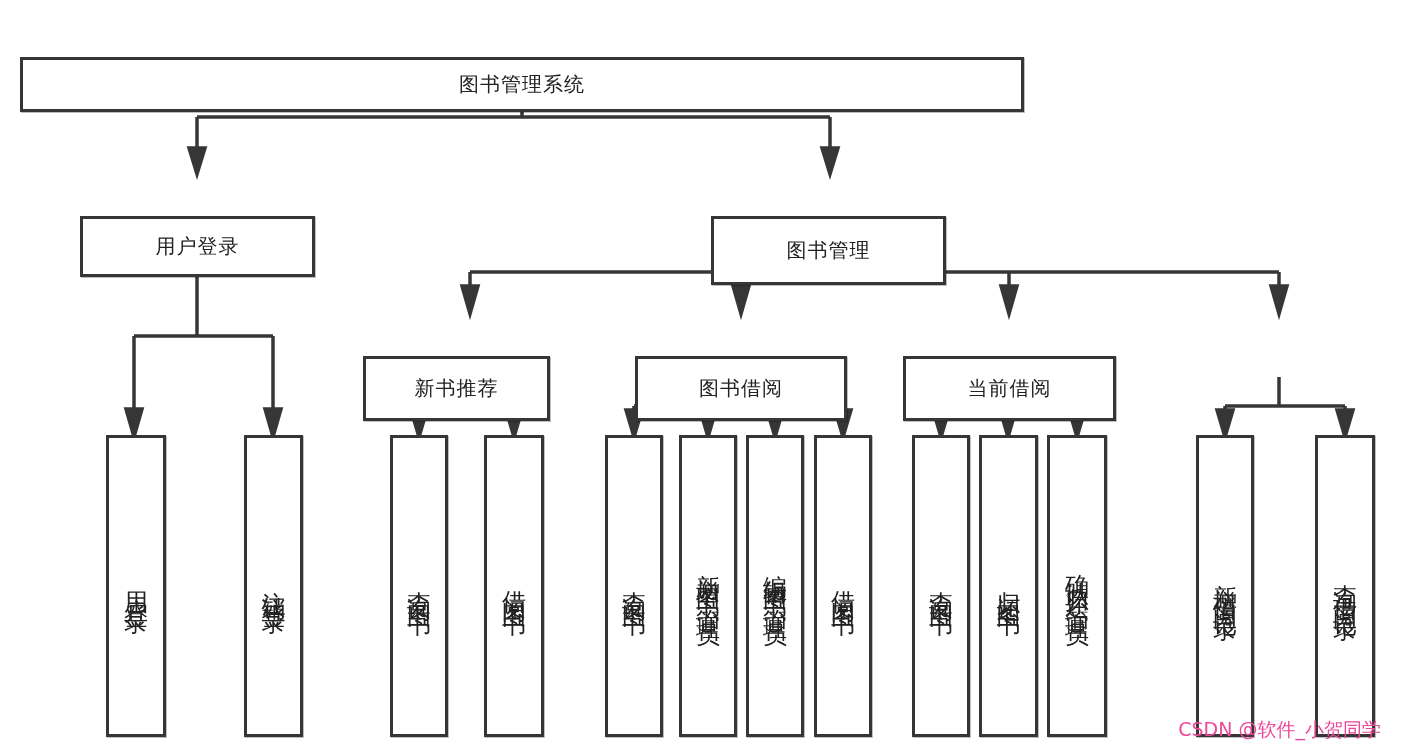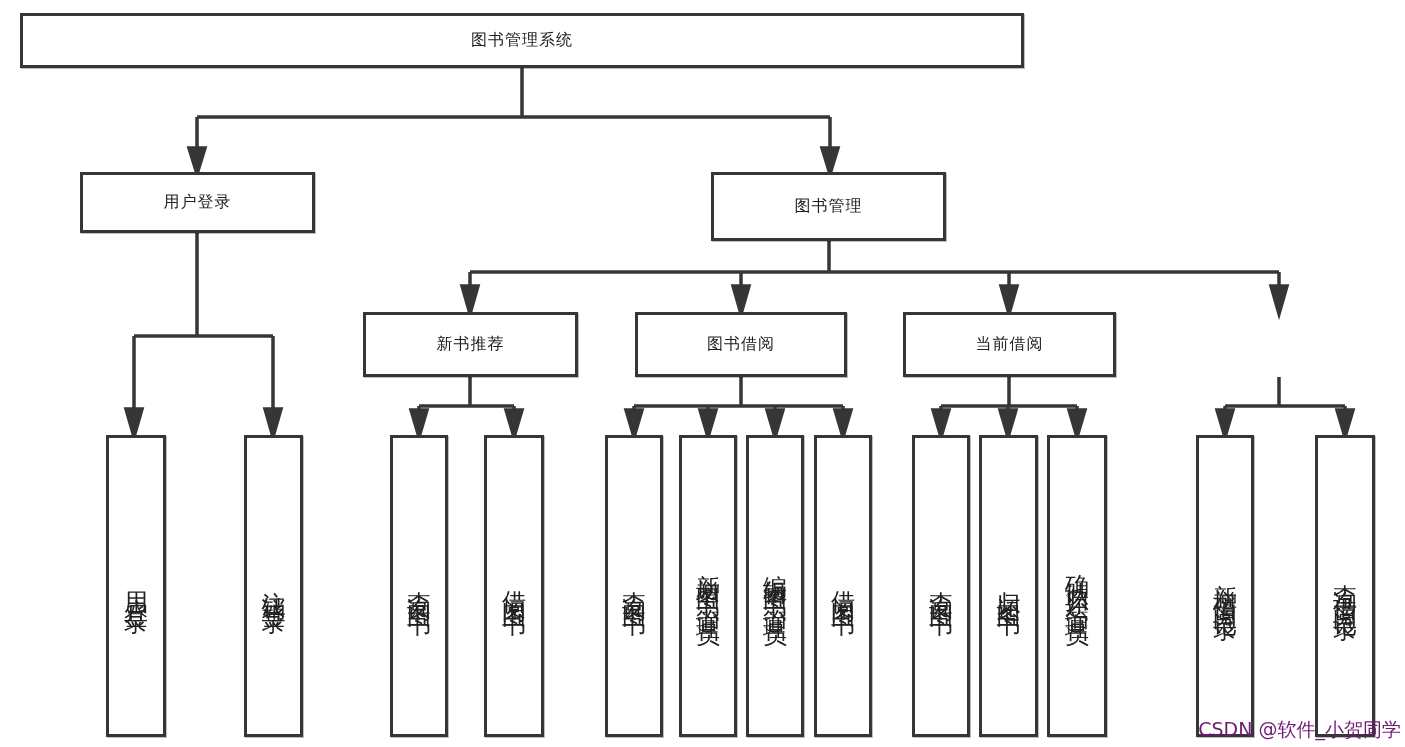--- a/index.html
+++ b/index.html
@@ -28,38 +28,39 @@
     border: 3px solid #363636;
     background: #ffffff;
     color: #212121;
     display: flex;
     align-items: center;
     justify-content: center;
     z-index: 1;
     box-shadow: 1px 1px 0 rgba(0,0,0,0.25);
   }
   .box.h {
-    font-size: 16px;
+    font-size: 20px;
     letter-spacing: 1px;
     white-space: nowrap;
+    margin-top: 44px;
   }
   .box.v {
     writing-mode: vertical-rl;
     text-orientation: mixed;
     font-size: 24px;
     letter-spacing: 7px;
     line-height: 1;
     white-space: nowrap;
   }
   #watermark {
     position: absolute;
-    right: 4px;
+    right: 24px;
     bottom: 4px;
     font-size: 19px;
-    color: #701a75;
+    color: #ec4899;
     z-index: 2;
     white-space: nowrap;
   }
 </style>
 </head>
 <body>
 
 <div id="stage">
 
   <svg id="connectors" viewBox="0 0 1405 747" xmlns="http://www.w3.org/2000/svg">
@@ -124,21 +125,21 @@
       <path d="M1345 406 V412" fill="none"></path>
       <polygon points="1337,410 1353,410 1345,437"></polygon>
     </g>
   </svg>
 
   <div class="box h" style="left:20px; top:13px; width:1004px; height:55px">图书管理系统</div>
 
   <div class="box h" style="left:80px; top:172px; width:235px; height:61px">用户登录</div>
   <div class="box h" style="left:711px; top:172px; width:235px; height:69px">图书管理</div>
 
-  <div class="box h" style="left:363px; top:312px; width:215px; height:65px">新书推荐</div>
+  <div class="box h" style="left:363px; top:312px; width:187px; height:65px">新书推荐</div>
   <div class="box h" style="left:635px; top:312px; width:212px; height:65px">图书借阅</div>
   <div class="box h" style="left:903px; top:312px; width:213px; height:65px">当前借阅</div>
 
   <div class="box v" style="left:106px; top:435px; width:60px; height:302px">用户登录</div>
   <div class="box v" style="left:244px; top:435px; width:59px; height:302px">注销登录</div>
 
   <div class="box v" style="left:390px; top:435px; width:58px; height:302px">查询图书</div>
   <div class="box v" style="left:484px; top:435px; width:60px; height:302px">借阅图书</div>
 
   <div class="box v" style="left:605px; top:435px; width:58px; height:302px">查询图书</div>

